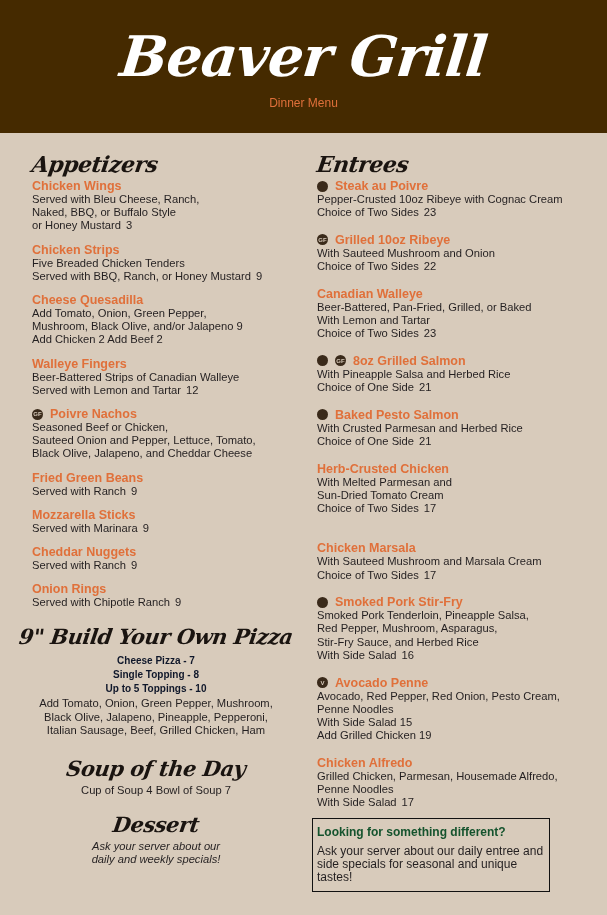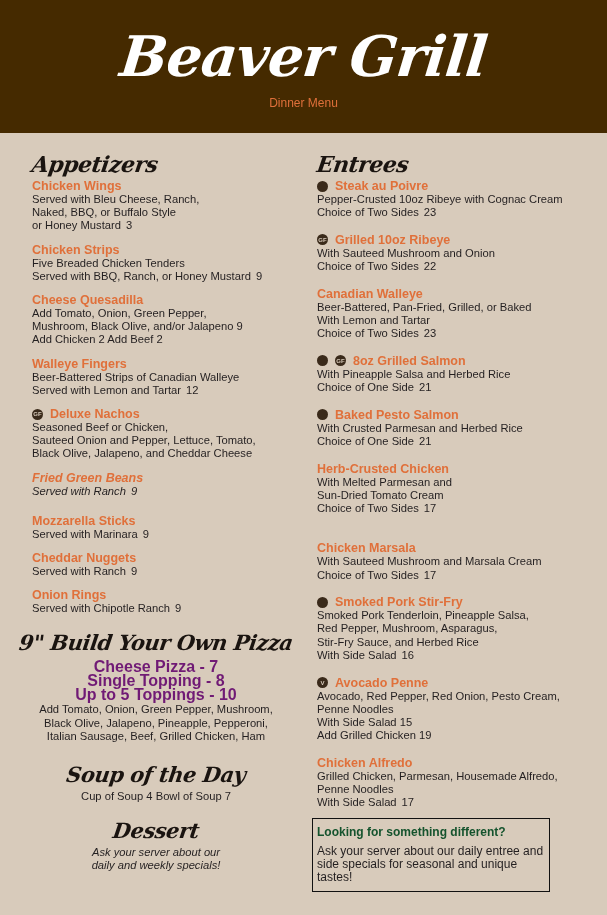--- a/index.html
+++ b/index.html
@@ -52,21 +52,21 @@
   .badge {
     display: inline-flex; align-items: center; justify-content: center;
     width: 11px; height: 11px; border-radius: 50%;
     background: #3a2a1a; color: #d8cbbb;
     font-size: 6px; font-weight: bold; margin-right: 7px;
     font-family: "Liberation Sans", sans-serif;
   }
   .center-block { text-align: center; }
   .pizza-options {
     font-family: "Liberation Sans", sans-serif; font-weight: bold;
-    font-size: 16px; color: #701a75; line-height: 14px;
+    font-size: 10px; color: #0f172a; line-height: 14px;
   }
   .center-desc {
     font-family: "Liberation Sans", sans-serif;
     font-size: 11.2px; line-height: 13.2px;
   }
   .italic { font-style: italic; }
   .special-box {
     position: absolute; left: 312px; top: 818px; width: 228px;
     border: 1.5px solid #111; padding: 6px 4px 6px 4px;
   }
@@ -116,27 +116,27 @@
       <div class="item" style="margin-bottom: 10px;">
         <div class="item-name">
           <span>Walleye Fingers</span>
         </div>
         <div class="item-desc">Beer-Battered Strips of Canadian Walleye</div>
         <div class="item-desc">Served with Lemon and Tartar<span class="price">12</span></div>
       </div>
       <div class="item" style="margin-bottom: 10px;">
         <div class="item-name">
           <span class="badge">GF</span>
-          <span>Deluxe Nachos</span>
+          <span>Poivre Nachos</span>
         </div>
         <div class="item-desc">Seasoned Beef or Chicken,</div>
         <div class="item-desc">Sauteed Onion and Pepper, Lettuce, Tomato,</div>
         <div class="item-desc">Black Olive, Jalapeno, and Cheddar Cheese</div>
       </div>
-      <div class="item" style="margin-bottom: 16px; font-style: italic;">
+      <div class="item" style="margin-bottom: 10px;">
         <div class="item-name">
           <span>Fried Green Beans</span>
         </div>
         <div class="item-desc">Served with Ranch<span class="price">9</span></div>
       </div>
       <div class="item" style="margin-bottom: 10px;">
         <div class="item-name">
           <span>Mozzarella Sticks</span>
         </div>
         <div class="item-desc">Served with Marinara<span class="price">9</span></div>

